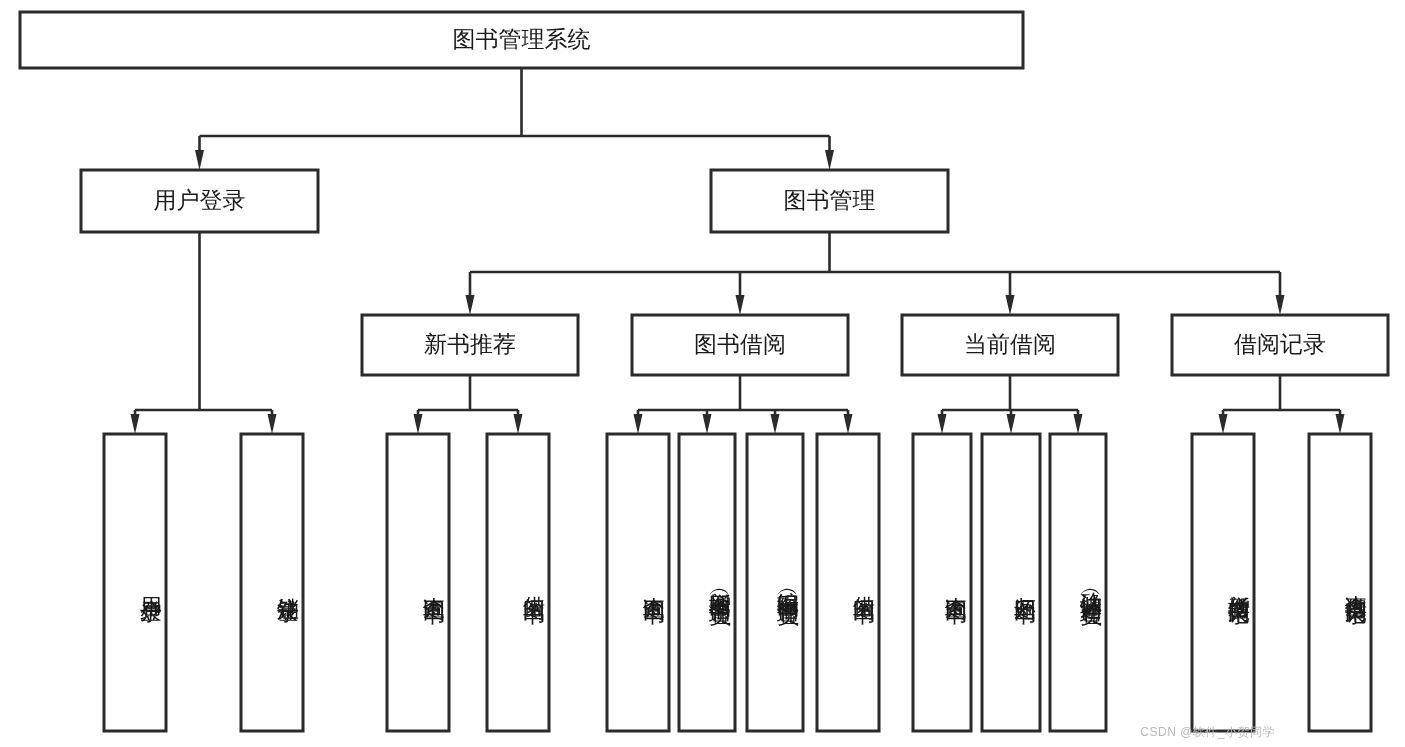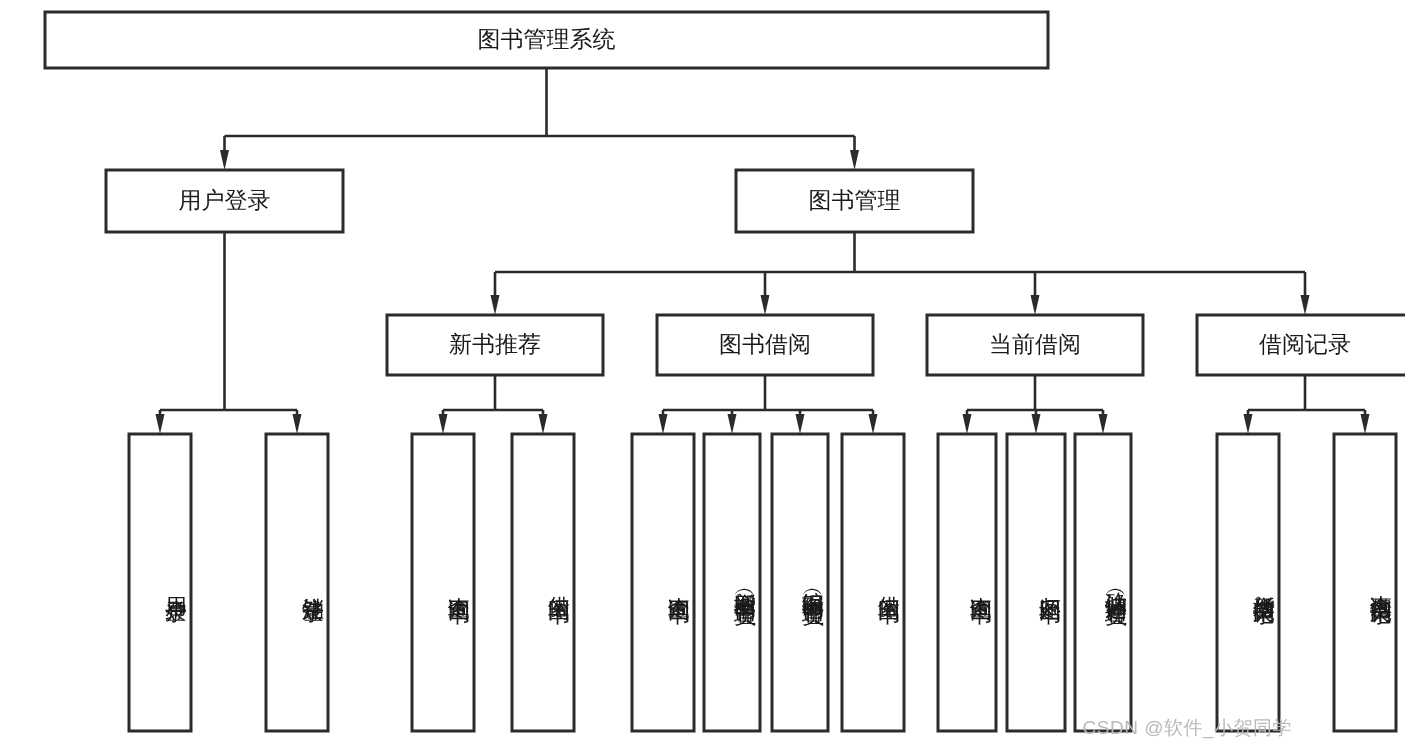--- a/index.html
+++ b/index.html
@@ -11,21 +11,20 @@
     width: 1405px;
     height: 747px;
     overflow: hidden;
     font-family: "Liberation Sans", "DejaVu Sans", sans-serif;
   }
   #diagram-root {
     position: relative;
     width: 1275px;
     height: 747px;
     background: #ffffff;
-    margin-left: 25px;
   }
   svg#tree-svg {
     position: absolute;
     left: 0;
     top: 0;
     width: 1405px;
     height: 747px;
     display: block;
   }
   .node-box {
@@ -58,24 +57,24 @@
     font-size: 22px;
     line-height: 1.08;
     color: #1a1a1a;
     letter-spacing: 2px;
     text-align: center;
     white-space: nowrap;
     pointer-events: none;
   }
   .watermark {
     position: absolute;
-    right: 8px;
+    right: 0;
     bottom: 6px;
     font-family: "Liberation Sans", "DejaVu Sans", sans-serif;
-    font-size: 19px;
+    font-size: 12px;
     color: #b9b9b9;
     white-space: nowrap;
     letter-spacing: 0.5px;
   }
 </style>
 </head>
 <body>
 
 <div id="diagram-root">
 

